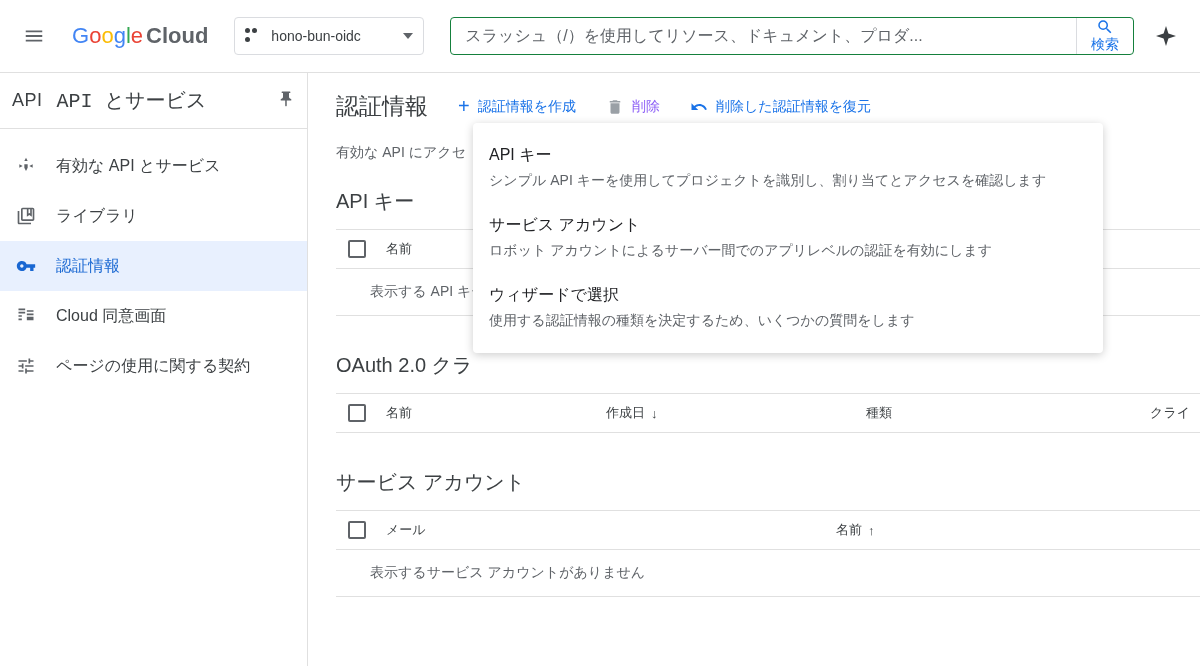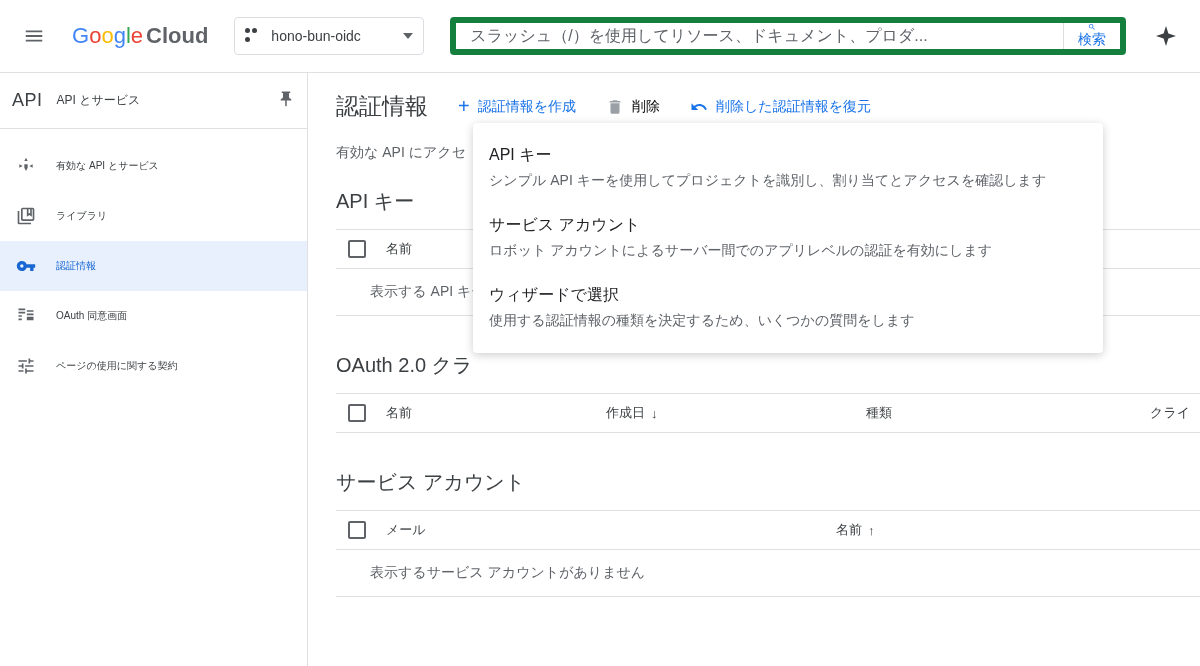--- a/index.html
+++ b/index.html
@@ -7,47 +7,47 @@
 
 
 .header { display: flex; align-items: center; height: 73px; padding: 0 12px; gap: 8px; border-bottom: 1px solid #e0e0e0; }
 .menu-btn { width: 44px; height: 44px; display: flex; align-items: center; justify-content: center; }
 .logo { display: flex; align-items: center; gap: 3px; font-size: 22px; padding: 0 8px; }
 .logo-google .b { color: #4285f4; } .logo-google .r { color: #ea4335; } .logo-google .y { color: #fbbc05; } .logo-google .g { color: #34a853; }
 .logo-cloud { color: #5f6368; font-weight: 700; }
 .project-selector { display: flex; align-items: center; border: 1px solid #dadce0; border-radius: 4px; height: 38px; padding: 0 10px 0 10px; gap: 10px; min-width: 190px; margin-left: 10px; }
 .project-selector .dots { display: flex; flex-wrap: wrap; width: 16px; height: 16px; gap: 2px; }
 .project-selector .dots span { width: 5px; height: 5px; border-radius: 50%; background: #3c4043; }
-.search-bar { display: flex; align-items: center; border: 6px solid #15803d; border-radius: 4px; height: 38px; flex: 1; margin-left: 18px; margin-right: 10px; }
+.search-bar { display: flex; align-items: center; border: 1px solid #15803d; border-radius: 4px; height: 38px; flex: 1; margin-left: 18px; margin-right: 2px; }
 .search-input { flex: 1; border: none; outline: none; font-size: 16px; padding: 0 14px; color: #5f6368; background: transparent; }
 .search-input::placeholder { color: #5f6368; }
 .search-btn { display: flex; align-items: center; color: #1a73e8; border-left: 1px solid #dadce0; height: 100%; padding: 0 14px; flex-direction: column; }
 .sparkle { width: 28px; height: 28px; display: flex; align-items: center; justify-content: center; margin: 0 8px; }
 
 
 .content { display: flex; height: calc(100% - 56px); }
 .sidebar { width: 308px; border-right: 1px solid #e0e0e0; }
 .sidebar-header { display: flex; align-items: center; height: 56px; padding: 0 12px; gap: 14px; border-bottom: 1px solid #e0e0e0; }
 .api-logo { font-family: "Arial Black", sans-serif; font-size: 18px; letter-spacing: 0.5px; color: #3c4043; }
-.sidebar-title { font-size: 12px; flex: 1; }
+.sidebar-title { font-size: 20px; flex: 1; font-family: Liberation Mono, monospace; }
 .pin-btn { color: #5f6368; }
 
 .sidebar-nav { padding-top: 12px; }
-.nav-item { display: flex; align-items: center; height: 50px; padding: 0 14px; gap: 18px; color: #3c4043; font-size: 10px; }
+.nav-item { display: flex; align-items: center; height: 50px; padding: 0 14px; gap: 18px; color: #3c4043; font-size: 16px; }
 .nav-item.active { background: #e8f0fe; color: #1967d2; }
 .nav-item.active .nav-icon svg { fill: #1967d2; }
 .nav-icon { width: 24px; display: flex; justify-content: center; }
 .nav-icon svg { fill: #5f6368; }
 
 
 .main { flex: 1; padding: 18px 0 0 28px; position: relative; }
 .page-header { display: flex; align-items: center; gap: 30px; margin-bottom: 22px; }
 .page-title { font-size: 23px; font-weight: 400; }
 .action-btn { display: flex; align-items: center; gap: 8px; color: #1a73e8; font-size: 14px; font-weight: 500; }
-.action-btn.disabled { color: #000000; }
+.action-btn.disabled { color: #8b5cf6; }
 .action-btn .plus { font-size: 20px; }
 .enabled-text { font-size: 14px; color: #5f6368; margin-bottom: 26px; }
 
 .section { margin-bottom: 36px; }
 .section-title { font-size: 20px; font-weight: 400; margin-bottom: 14px; }
 .table-header { display: flex; align-items: center; border-top: 1px solid #e0e0e0; border-bottom: 1px solid #e0e0e0; height: 40px; padding-left: 6px; gap: 20px; font-weight: 500; font-size: 13px; color: #3c4043; }
 .table-header .col { display: flex; align-items: center; gap: 6px; }
 .checkbox { width: 18px; height: 18px; border: 2px solid #5f6368; border-radius: 2px; margin-left: 6px; }
 .empty-row { padding: 14px 6px 14px 34px; color: #5f6368; font-size: 14px; border-bottom: 1px solid #e0e0e0; }
 
@@ -135,21 +135,21 @@
             </svg>
           </span>
         <span>認証情報</span>
       </div>
       <div class="nav-item">
         <span class="nav-icon">
             <svg width="20" height="20" viewBox="0 0 24 24">
               <path d="M3 3h8v2H3zm0 4h8v2H3zm0 4h4v2H3zm10-6h8v2h-8zm0 4h8v2h-8zm0 4h8v2h-8zM3 15h4v2H3zm10 0h8v2h-8z"></path>
             </svg>
           </span>
-        <span>OAuth 同意画面</span>
+        <span>Cloud 同意画面</span>
       </div>
       <div class="nav-item">
         <span class="nav-icon">
             <svg width="20" height="20" viewBox="0 0 24 24">
               <path d="M3 17v2h6v-2H3zM3 5v2h10V5H3zm10 16v-2h8v-2h-8v-2h-2v6h2zM7 9v2H3v2h4v2h2V9H7zm14 4v-2H11v2h10zm-6-4h2V7h4V5h-4V3h-2v6z"></path>
             </svg>
           </span>
         <span>ページの使用に関する契約</span>
       </div>
     </div>

